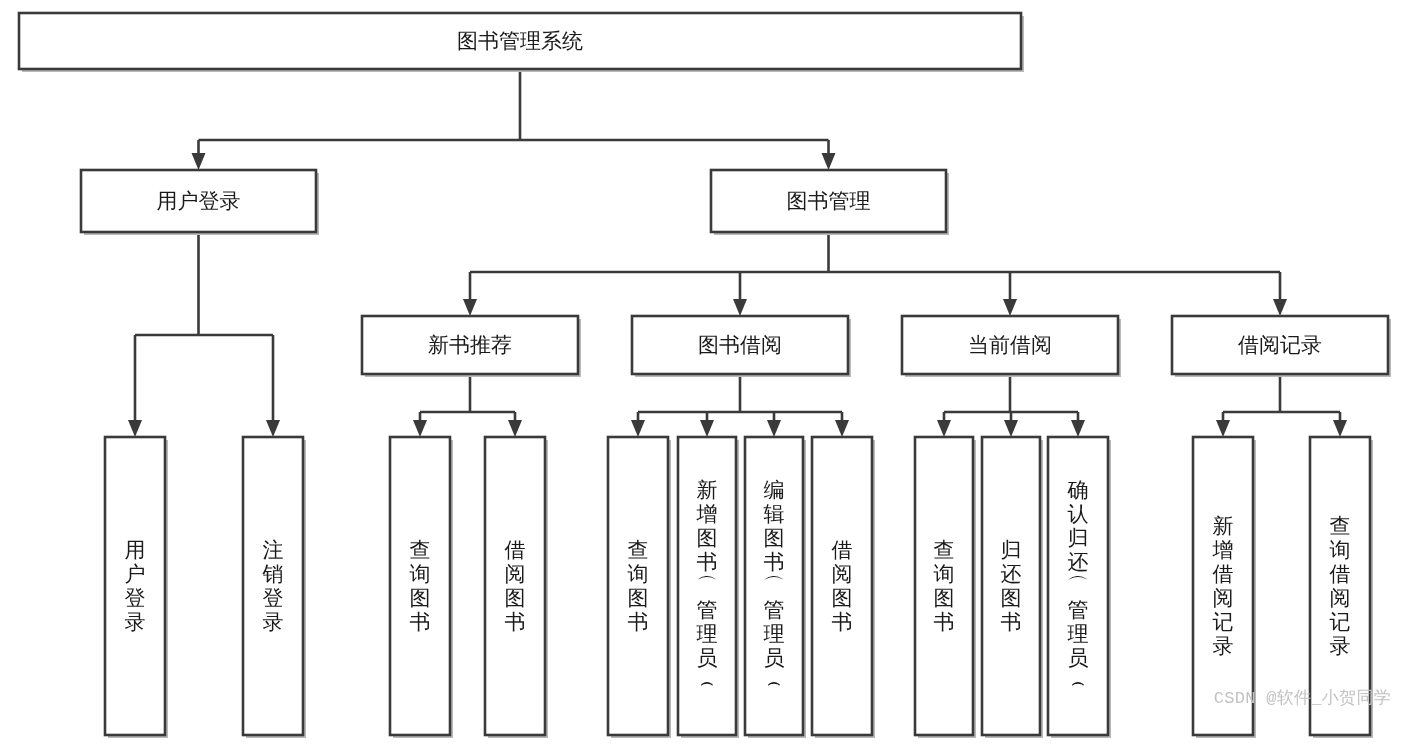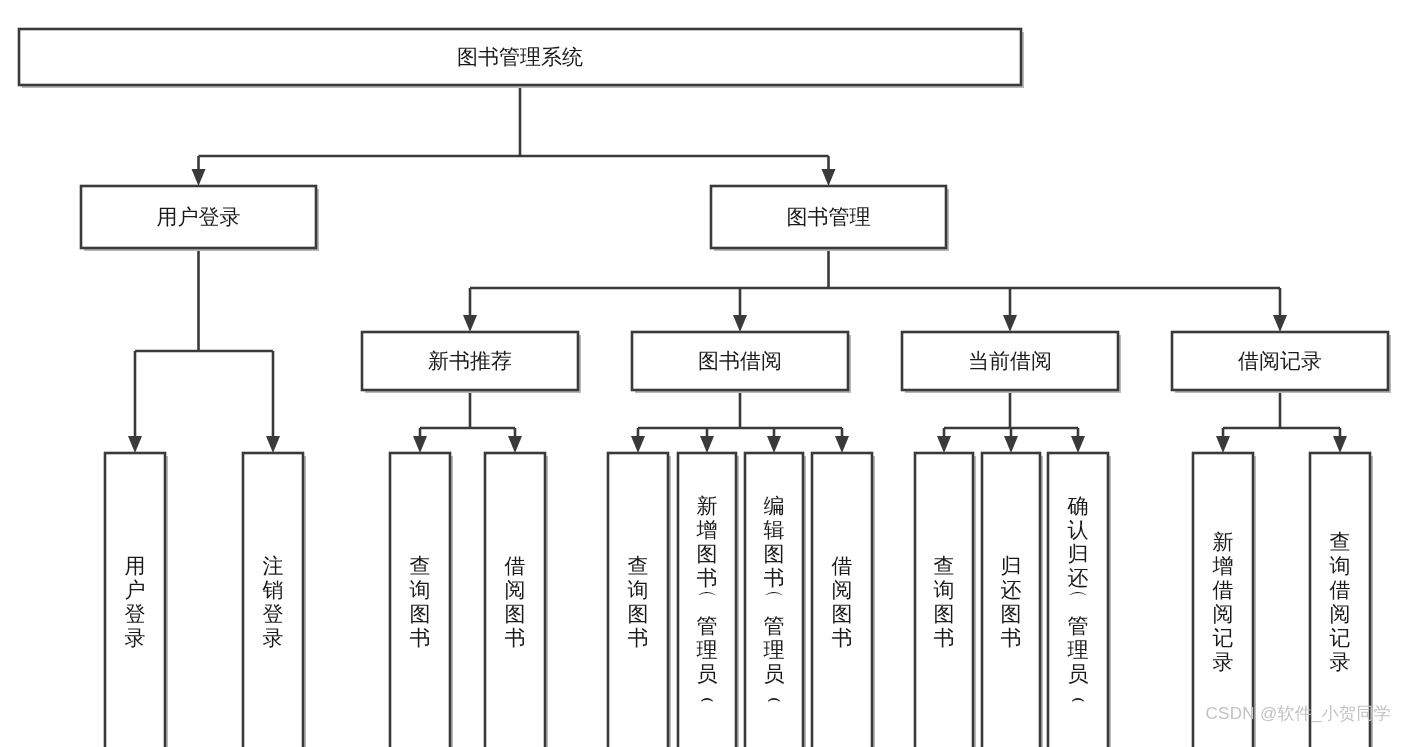--- a/index.html
+++ b/index.html
@@ -11,21 +11,20 @@
     width: 1405px;
     height: 747px;
     font-family: "DejaVu Sans", "Liberation Sans", sans-serif;
     overflow: hidden;
     position: relative;
   }
   #diagram-root {
     position: relative;
     width: 1405px;
     height: 717px;
-    margin-top: 16px;
   }
   svg#tree-svg {
     position: absolute;
     left: 0;
     top: 0;
     width: 1405px;
     height: 747px;
     display: block;
   }
   .node-box {
@@ -55,21 +54,21 @@
   .node-label-vert {
     font-family: "DejaVu Sans", "Liberation Sans", sans-serif;
     fill: #1a1a1a;
     font-size: 21px;
     text-anchor: middle;
   }
   .watermark {
     position: absolute;
     right: 14px;
     bottom: 8px;
-    font-family: Liberation Sans, sans-serif;
+    font-family: Liberation Mono, monospace;
     font-size: 17px;
     color: #c2c2c2;
     white-space: nowrap;
     letter-spacing: 0.3px;
     pointer-events: none;
   }
 </style>
 </head>
 <body>
 

